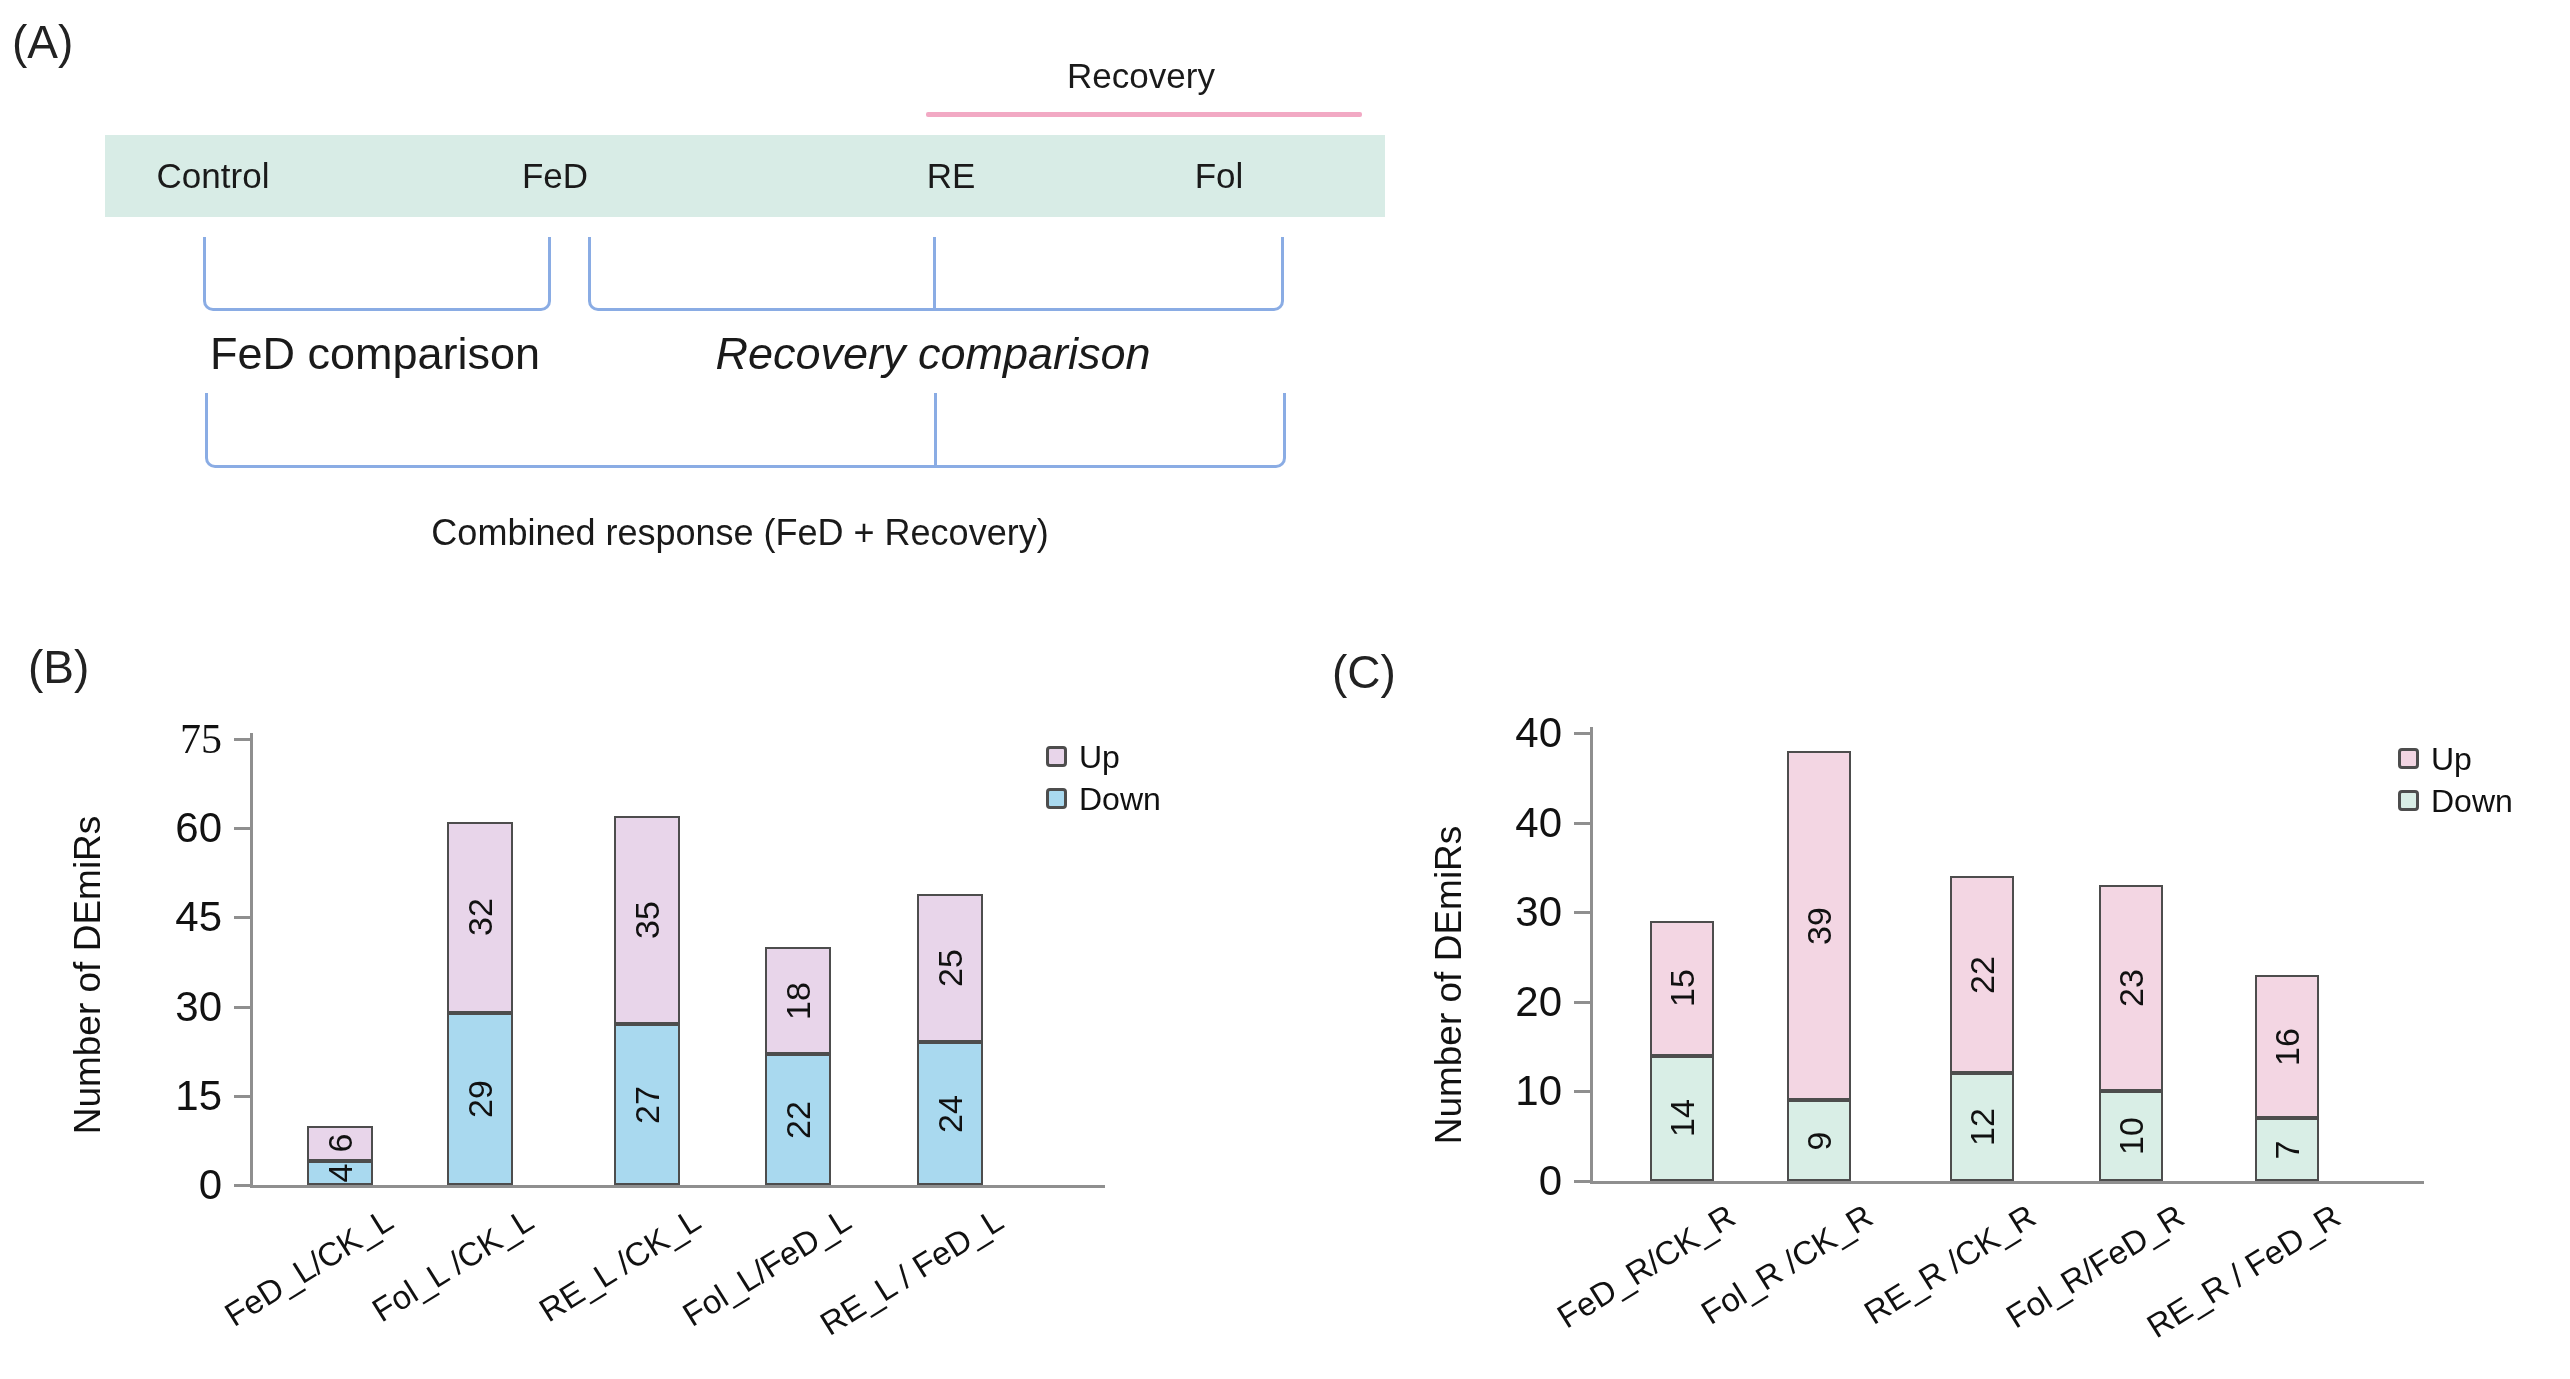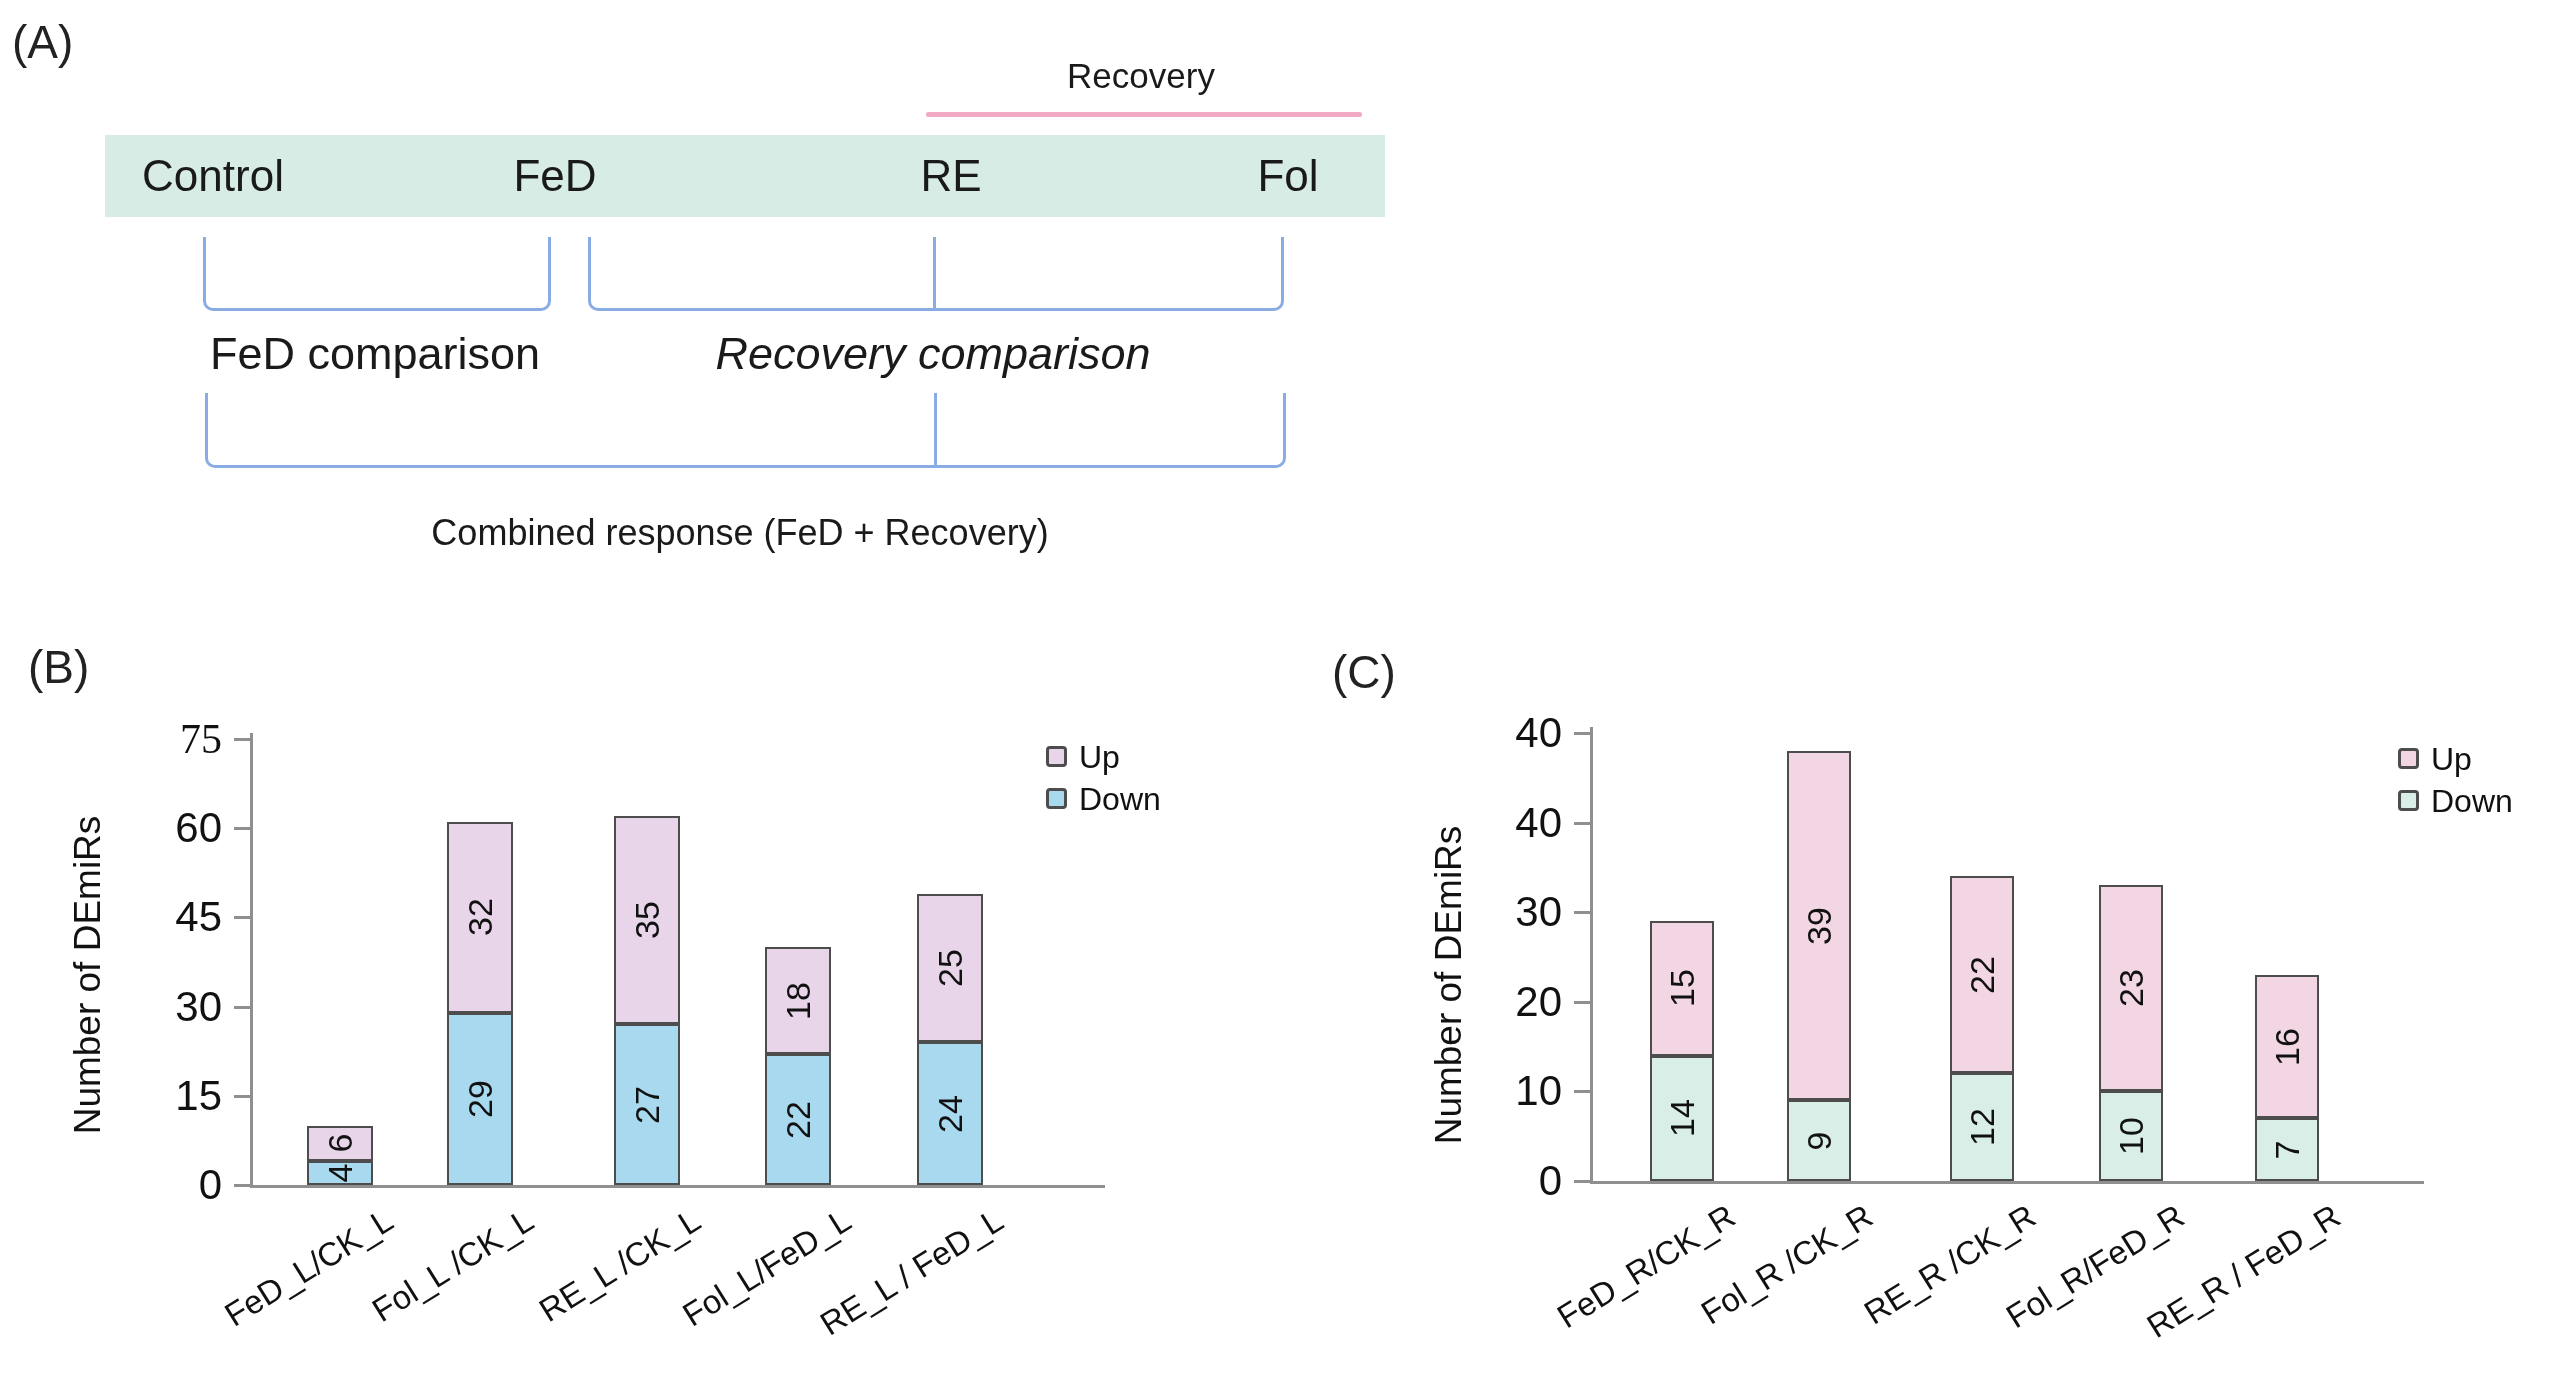--- a/index.html
+++ b/index.html
@@ -9,21 +9,21 @@
     background:#ffffff;
     font-family:"Liberation Sans","DejaVu Sans",sans-serif;
     color:#1a1a1a;
     overflow:hidden;
   }
   .abs{position:absolute;}
   .panel-label{font-size:46px;color:#222;}
   
   .banner{background:#d8ece6;}
   .banner-label{
-    height:70px;line-height:82px;font-size:44px;text-align:center;
+    height:70px;line-height:82px;font-size:35px;text-align:center;
     transform:translateX(-50%);white-space:nowrap;color:#1a1a1a;
   }
   .recovery-title{font-size:35px;text-align:center;white-space:nowrap;transform:translateX(-50%);}
   .recovery-line{background:#f2a9c4;border-radius:2px;}
   .bracket{
     border-left:3px solid #8aace4;border-right:3px solid #8aace4;border-bottom:3px solid #8aace4;
     border-bottom-left-radius:10px;border-bottom-right-radius:10px;
   }
   .bracket-stub{position:absolute;top:0;height:100%;width:0;border-left:3px solid #8aace4;}
   .bracket-caption{font-size:45px;white-space:nowrap;transform:translateX(-50%);}
@@ -62,21 +62,21 @@
 
   <div class="abs recovery-title" style="left:1141px;top:56px;">Recovery</div>
 
   <div class="abs recovery-line" style="left:926px;top:112px;width:436px;height:5px;"></div>
 
   <div class="abs banner" style="left:105px;top:135px;width:1280px;height:82px;"></div>
 
   <div class="abs banner-label" style="left:213px;top:135px;">Control</div>
   <div class="abs banner-label" style="left:555px;top:135px;">FeD</div>
   <div class="abs banner-label" style="left:951px;top:135px;">RE</div>
-  <div class="abs banner-label" style="left:1288px;top:135px;">Fol</div>
+  <div class="abs banner-label" style="left:1219px;top:135px;">Fol</div>
 
   <div class="abs bracket" style="left:203px;top:237px;width:342px;height:71px;"></div>
   <div class="abs bracket" style="left:588px;top:237px;width:690px;height:71px;">
     <div class="bracket-stub" style="left:342px;"></div>
   </div>
 
   <div class="abs bracket-caption" style="left:375px;top:328px;">FeD comparison</div>
   <div class="abs bracket-caption" style="left:933px;top:328px;font-style:italic;">Recovery comparison</div>
 
   <div class="abs bracket" style="left:205px;top:393px;width:1075px;height:72px;">

